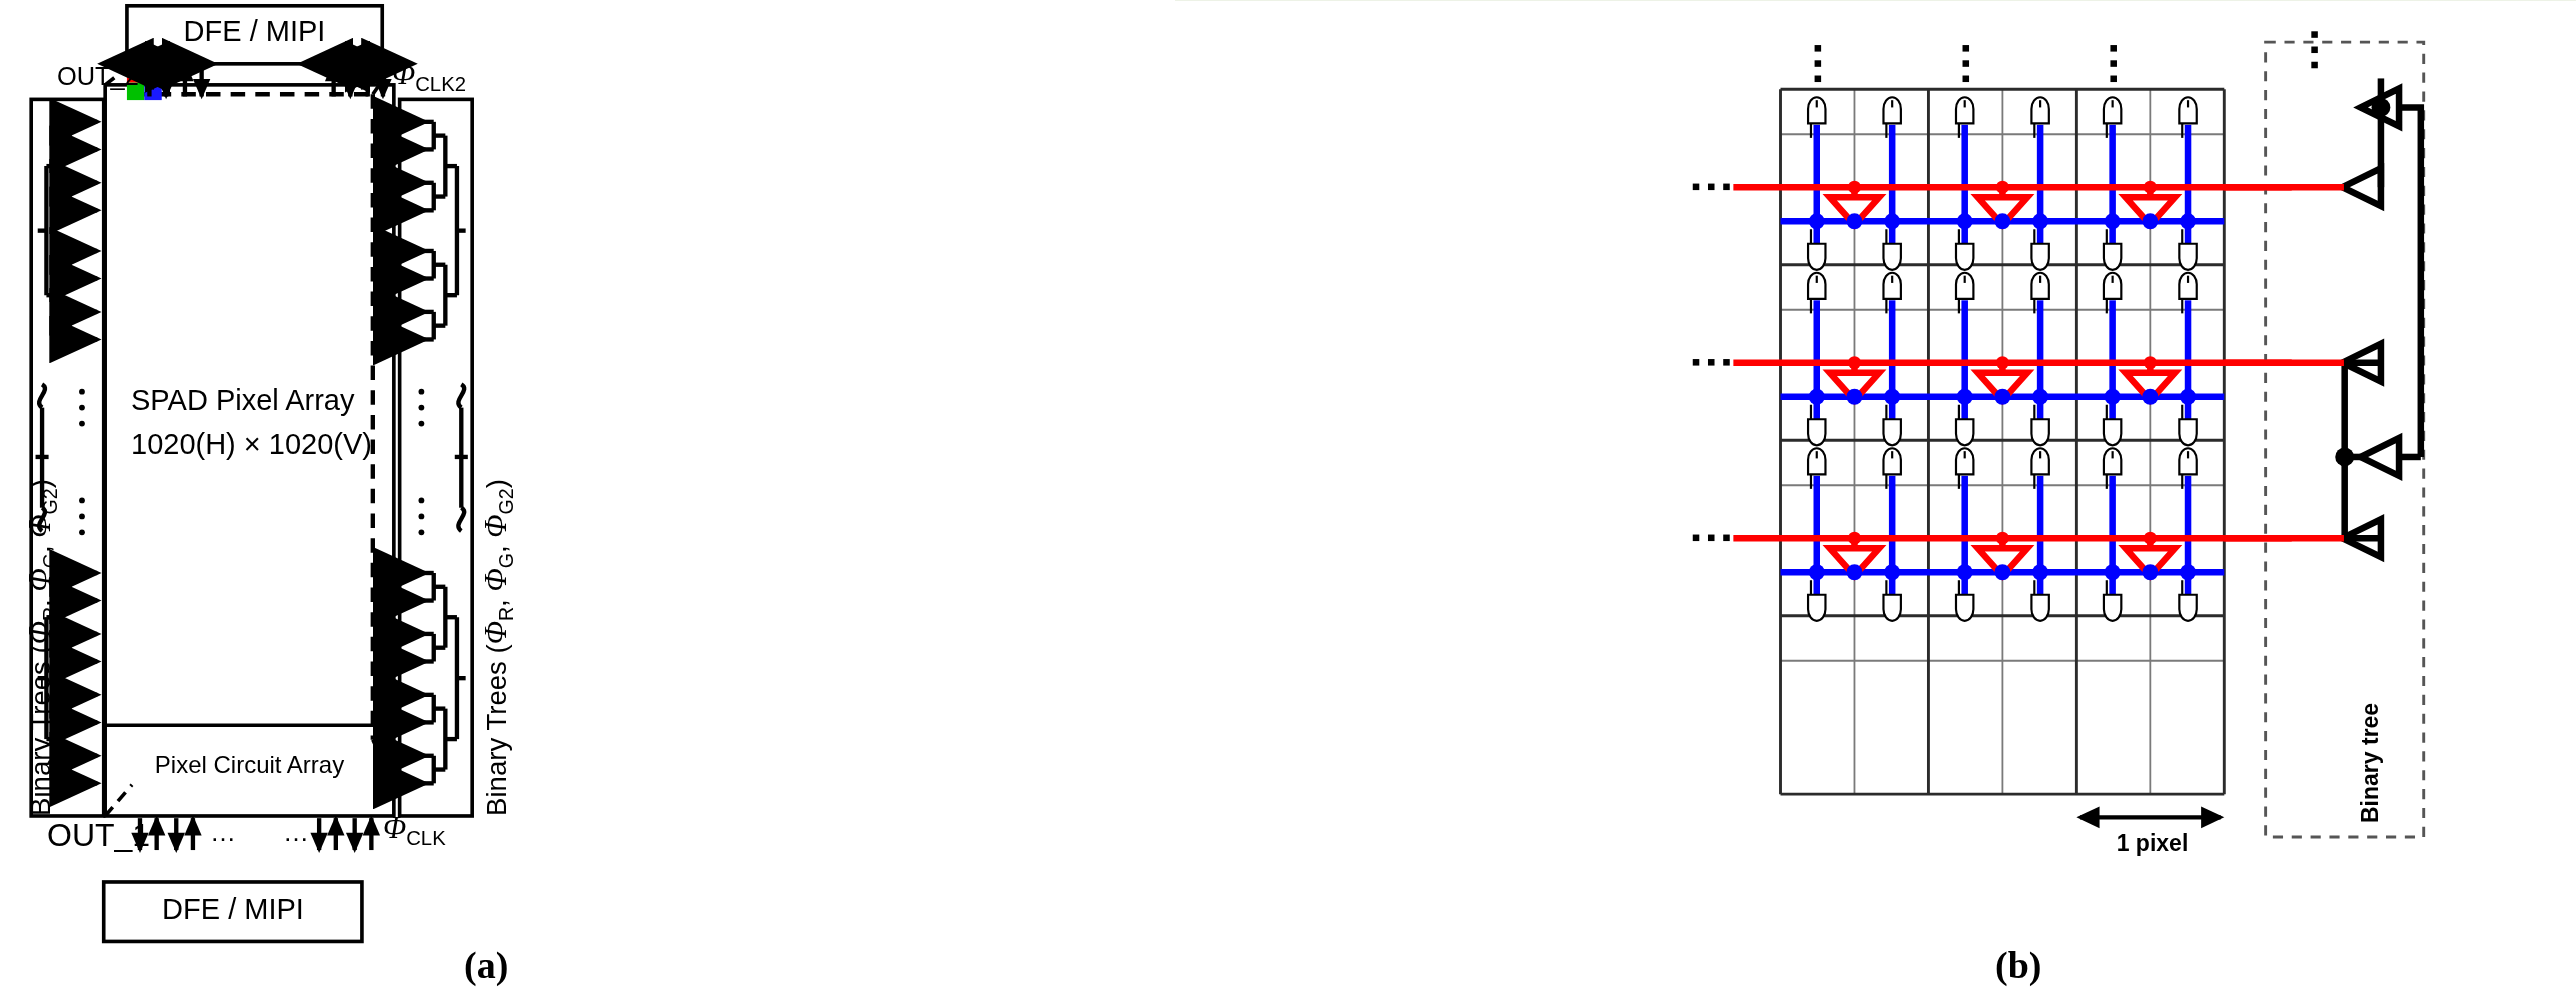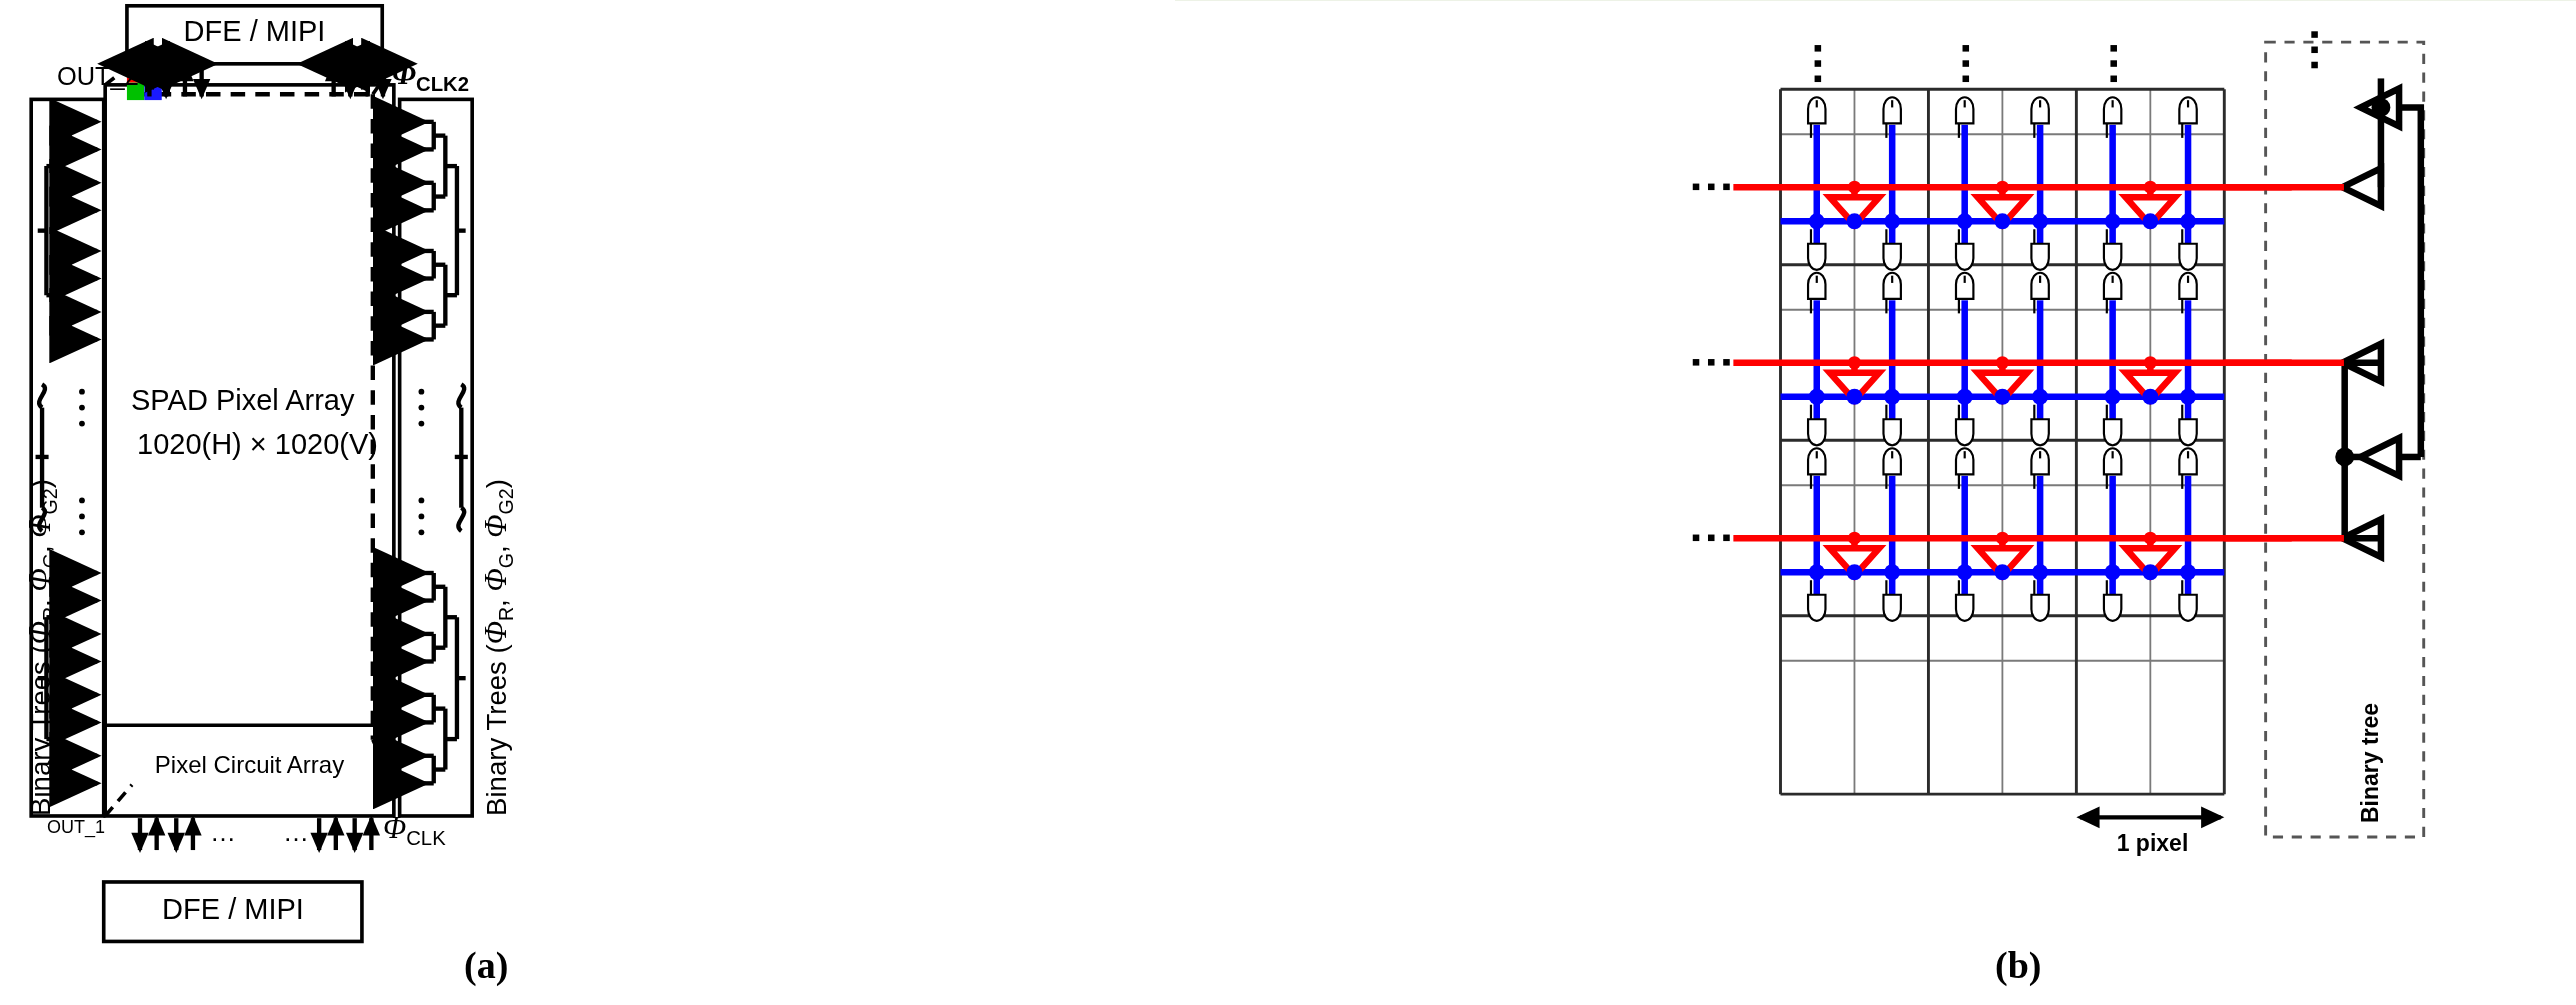--- a/index.html
+++ b/index.html
@@ -429,28 +429,28 @@
             <circle cx="558" cy="1080" r="3.5"></circle>
         </g>
       </g>
     </svg>
 
     <div class="lbl" style="left:127px;top:14.5px;width:255px;text-align:center;font-size:29px;">DFE / MIPI</div>
 
     <div class="lbl" style="left:104px;top:893px;width:258px;text-align:center;font-size:29px;">DFE / MIPI</div>
 
     <div class="lbl" style="left:131px;top:384px;width:247px;text-align:left;font-size:29px;">SPAD Pixel Array</div>
-    <div class="lbl" style="left:131px;top:428px;width:247px;text-align:right;font-size:29px;">1020(H) × 1020(V)</div>
+    <div class="lbl" style="left:131px;top:428px;width:247px;text-align:left;font-size:29px;">1020(H) × 1020(V)</div>
 
     <div class="lbl" style="left:105px;top:751px;width:289px;text-align:center;font-size:24px;">Pixel Circuit Array</div>
 
     <div class="lbl" style="left:57px;top:62px;font-size:25.4px;">OUT_2</div>
-    <div class="lbl" style="left:47px;top:817px;font-size:18px;text-align:center;">OUT_1</div>
-
-    <div class="lbl" style="left:392px;top:57px;font-size:27.6px;font-weight:bold;">
+    <div class="lbl" style="left:47px;top:817px;font-size:32px;text-align:center;">OUT_1</div>
+
+    <div class="lbl" style="left:392px;top:57px;font-size:27.6px;">
       <span style="font-family:'Liberation Serif',serif;font-style:italic;font-size:30.5px;">Φ</span><span style="font-size:20.3px;vertical-align:-0.35em;">CLK2</span>
     </div>
 
     <div class="lbl" style="left:383px;top:811px;font-size:27.6px;">
       <span style="font-family:'Liberation Serif',serif;font-style:italic;font-size:30.5px;">Φ</span><span style="font-size:20.3px;vertical-align:-0.35em;text-align:right;">CLK</span>
     </div>
 
     <div class="lbl" style="left:210px;top:817px;font-size:26px;letter-spacing:2.9px;">…</div>
     <div class="lbl" style="left:283px;top:817px;font-size:26px;letter-spacing:2.9px;">…</div>
 

